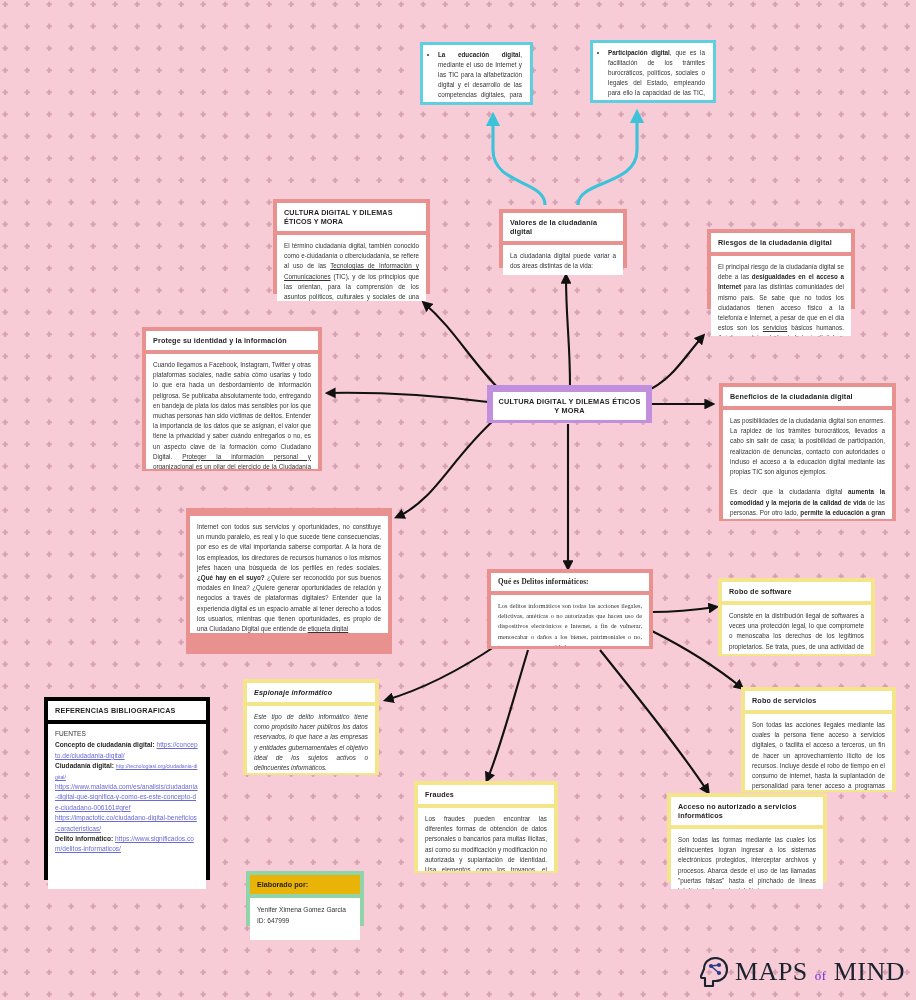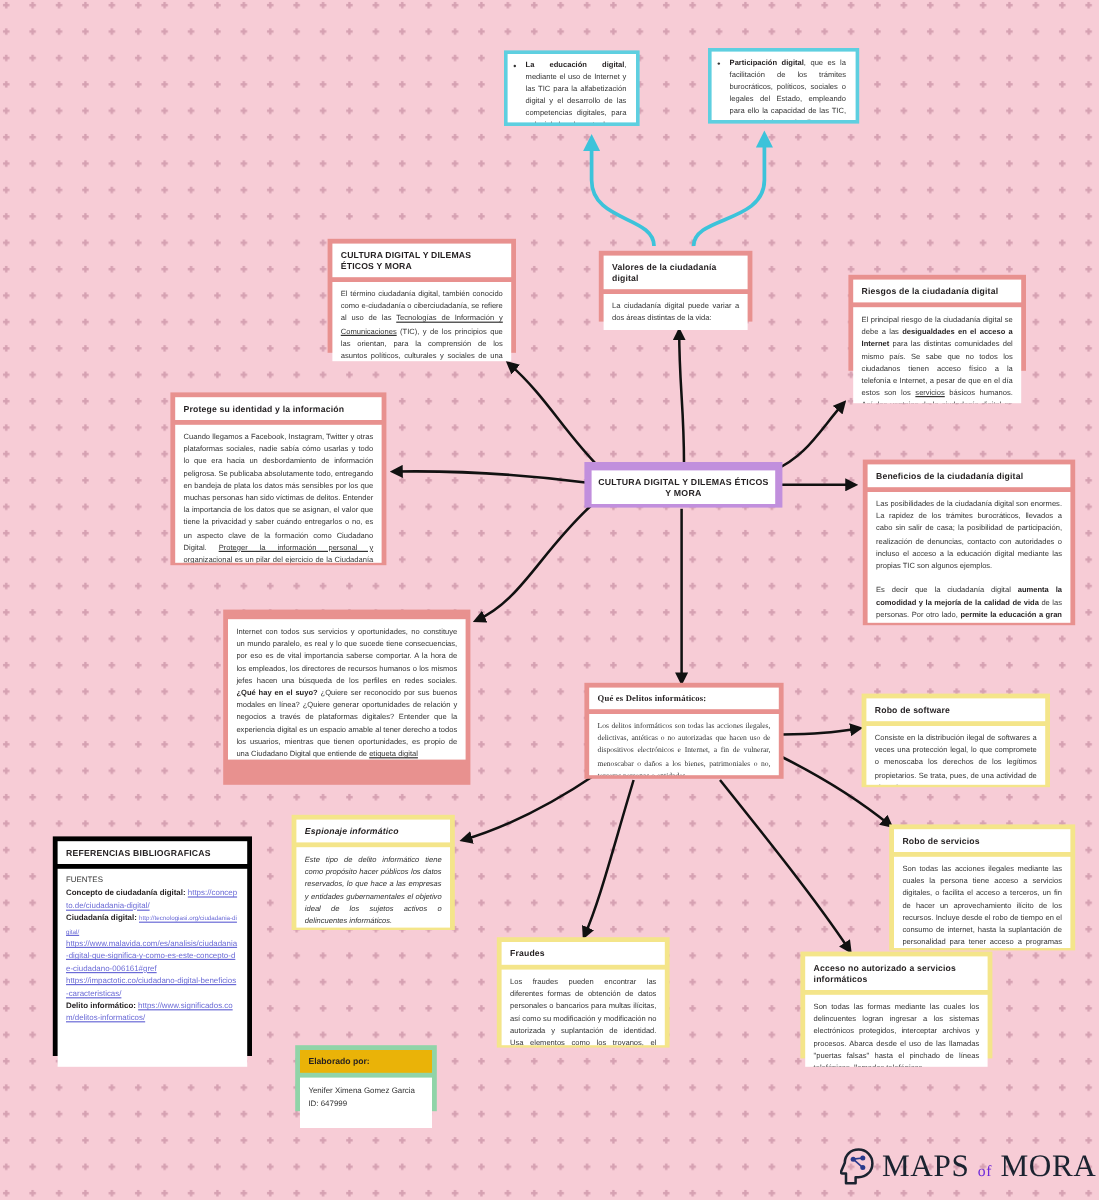--- a/index.html
+++ b/index.html
@@ -256,15 +256,15 @@
   <svg width="30" height="32" viewBox="0 0 30 32">
     <path d="M5 30 L5 22 L2 22 C1 22 0.5 21 1 20 L4 13 C4 6.5 9 2 15.5 2 C22 2 27 7 27 13.5 C27 20 22 25 15.5 25 L13 25 L13 30 Z" fill="none" stroke="#1b2330" stroke-width="2.1" stroke-linejoin="round"></path>
     <circle cx="11" cy="10" r="2.1" fill="#2a3a8c"></circle>
     <circle cx="19" cy="9" r="2.1" fill="#2a3a8c"></circle>
     <circle cx="19" cy="17" r="2.1" fill="#2a3a8c"></circle>
     <path d="M11 10 L19 9 M11 10 L19 17" stroke="#2a3a8c" stroke-width="1.4"></path>
   </svg>
   <div class="word">
     <span>MAPS</span>
     <span class="of">of</span>
-    <span>MORA</span>
+    <span>MIND</span>
   </div>
 </div>
 
 </body></html>

